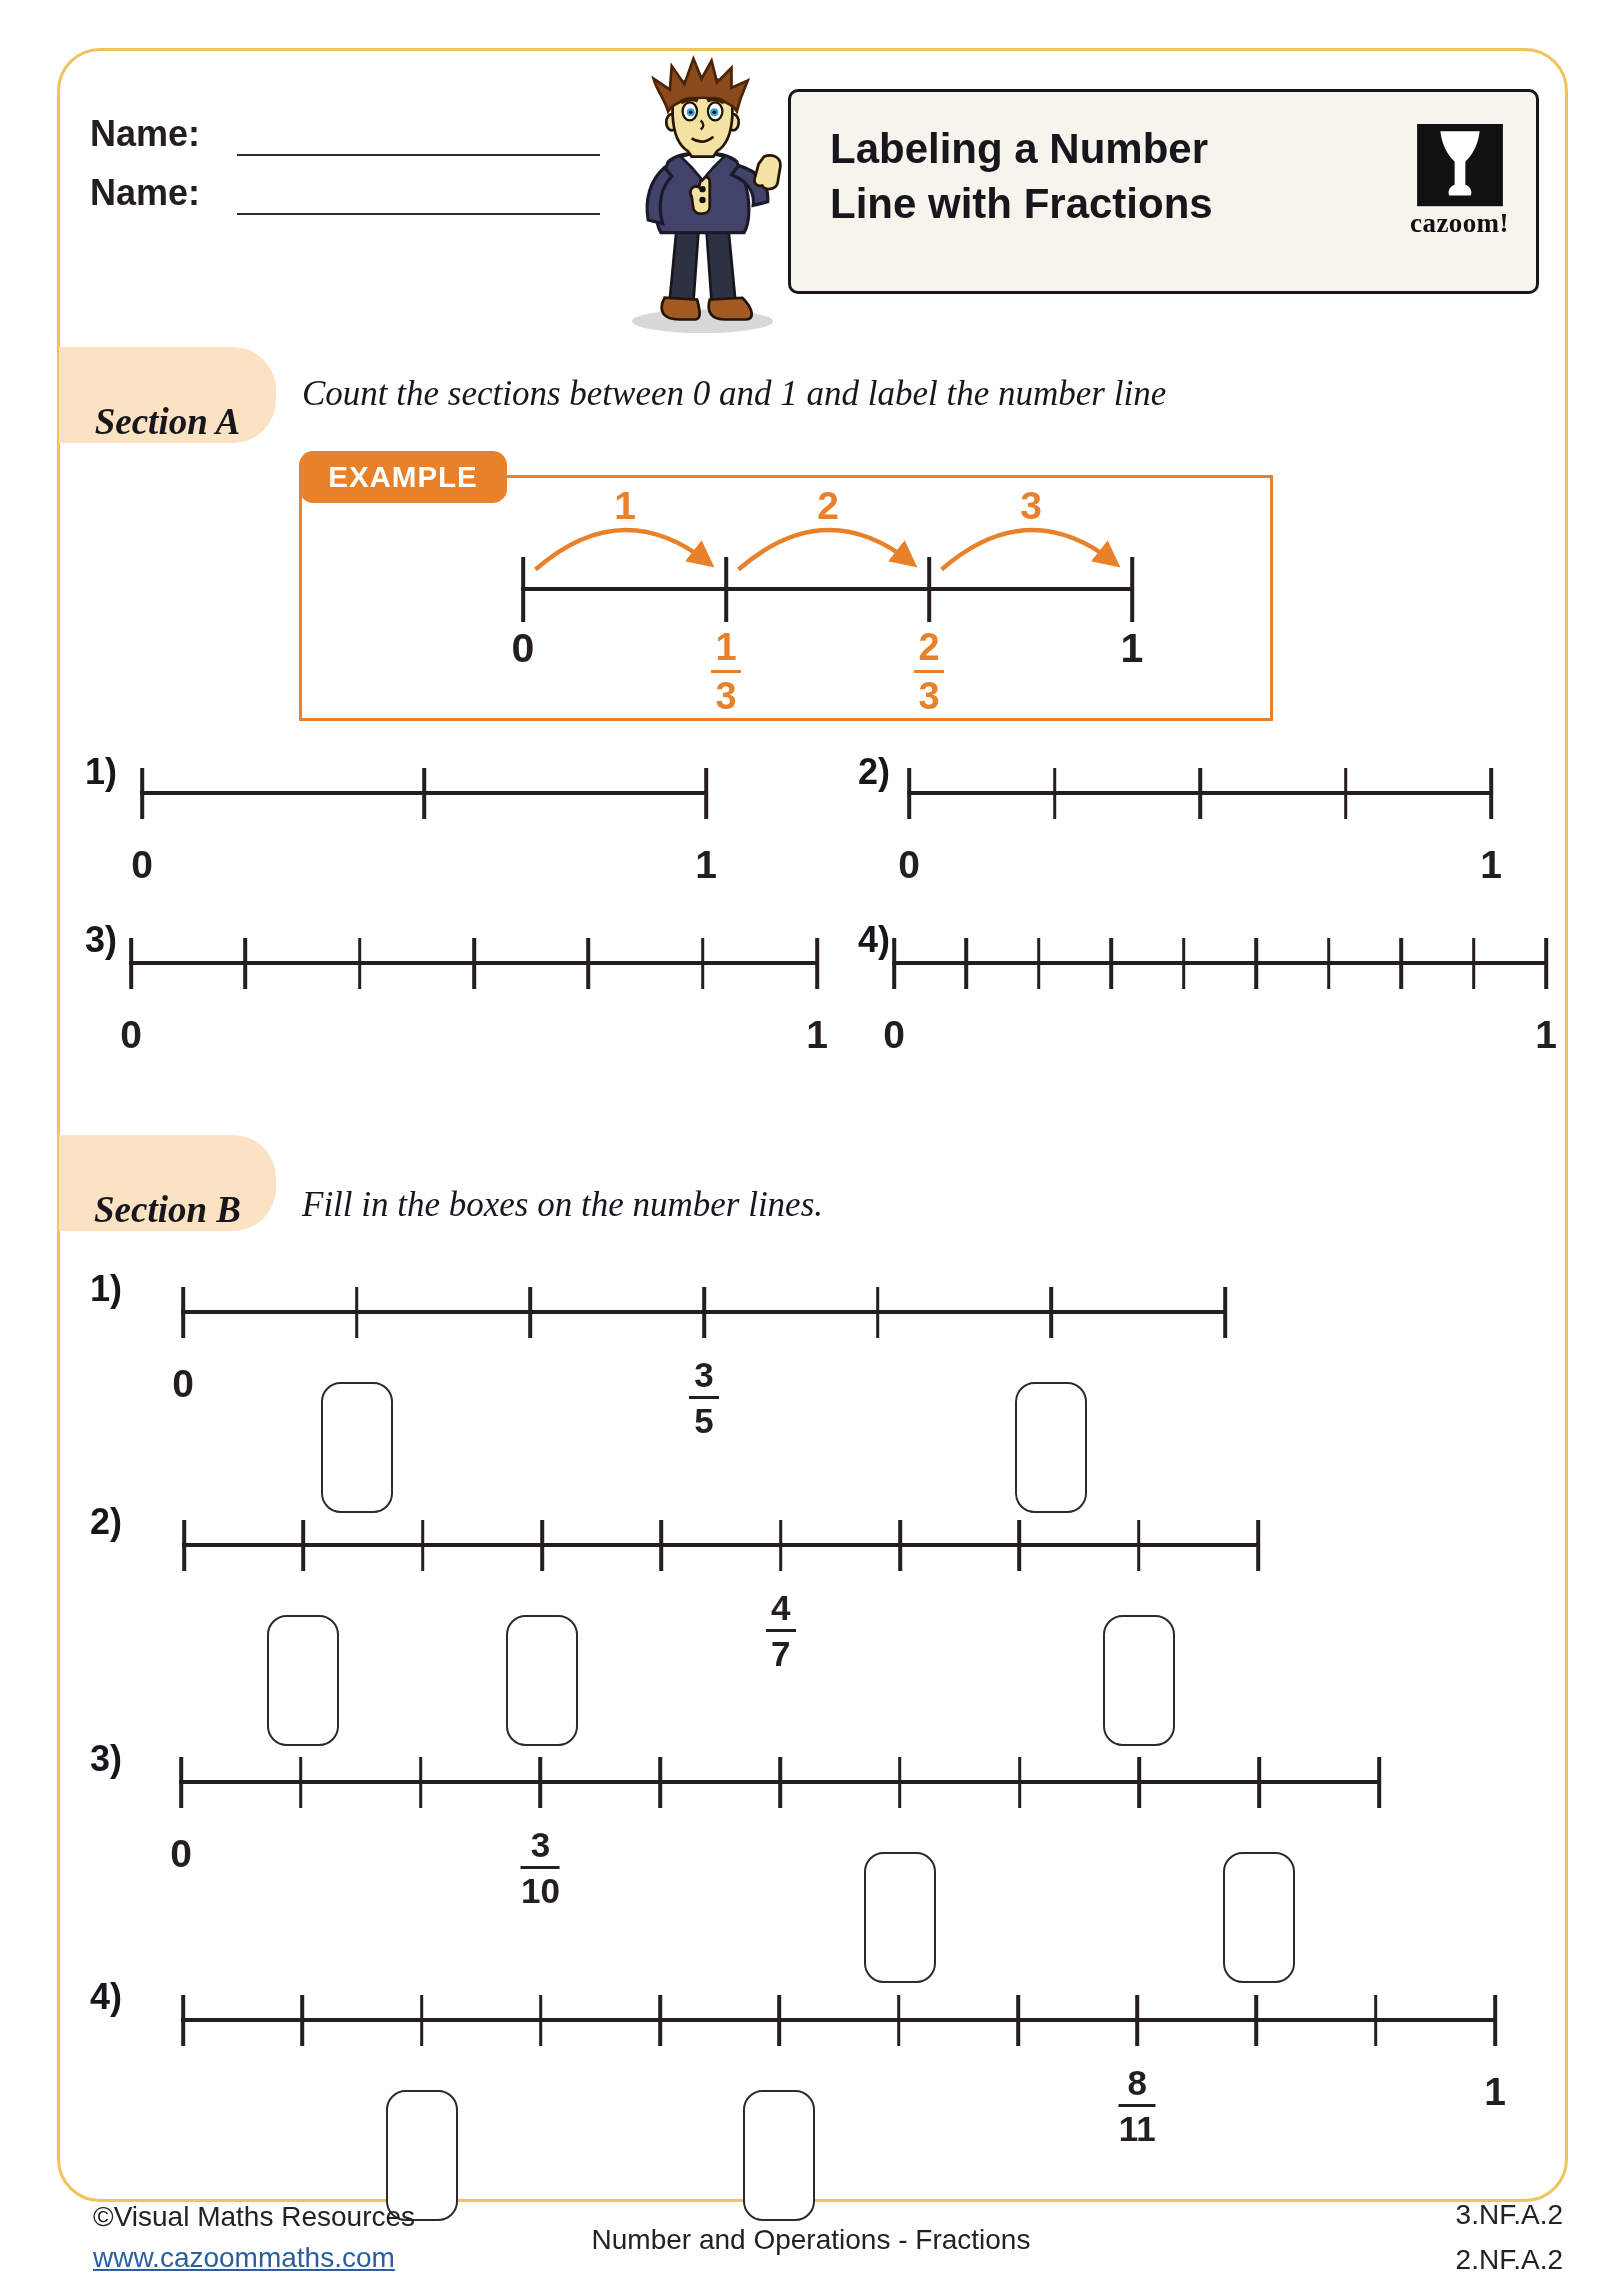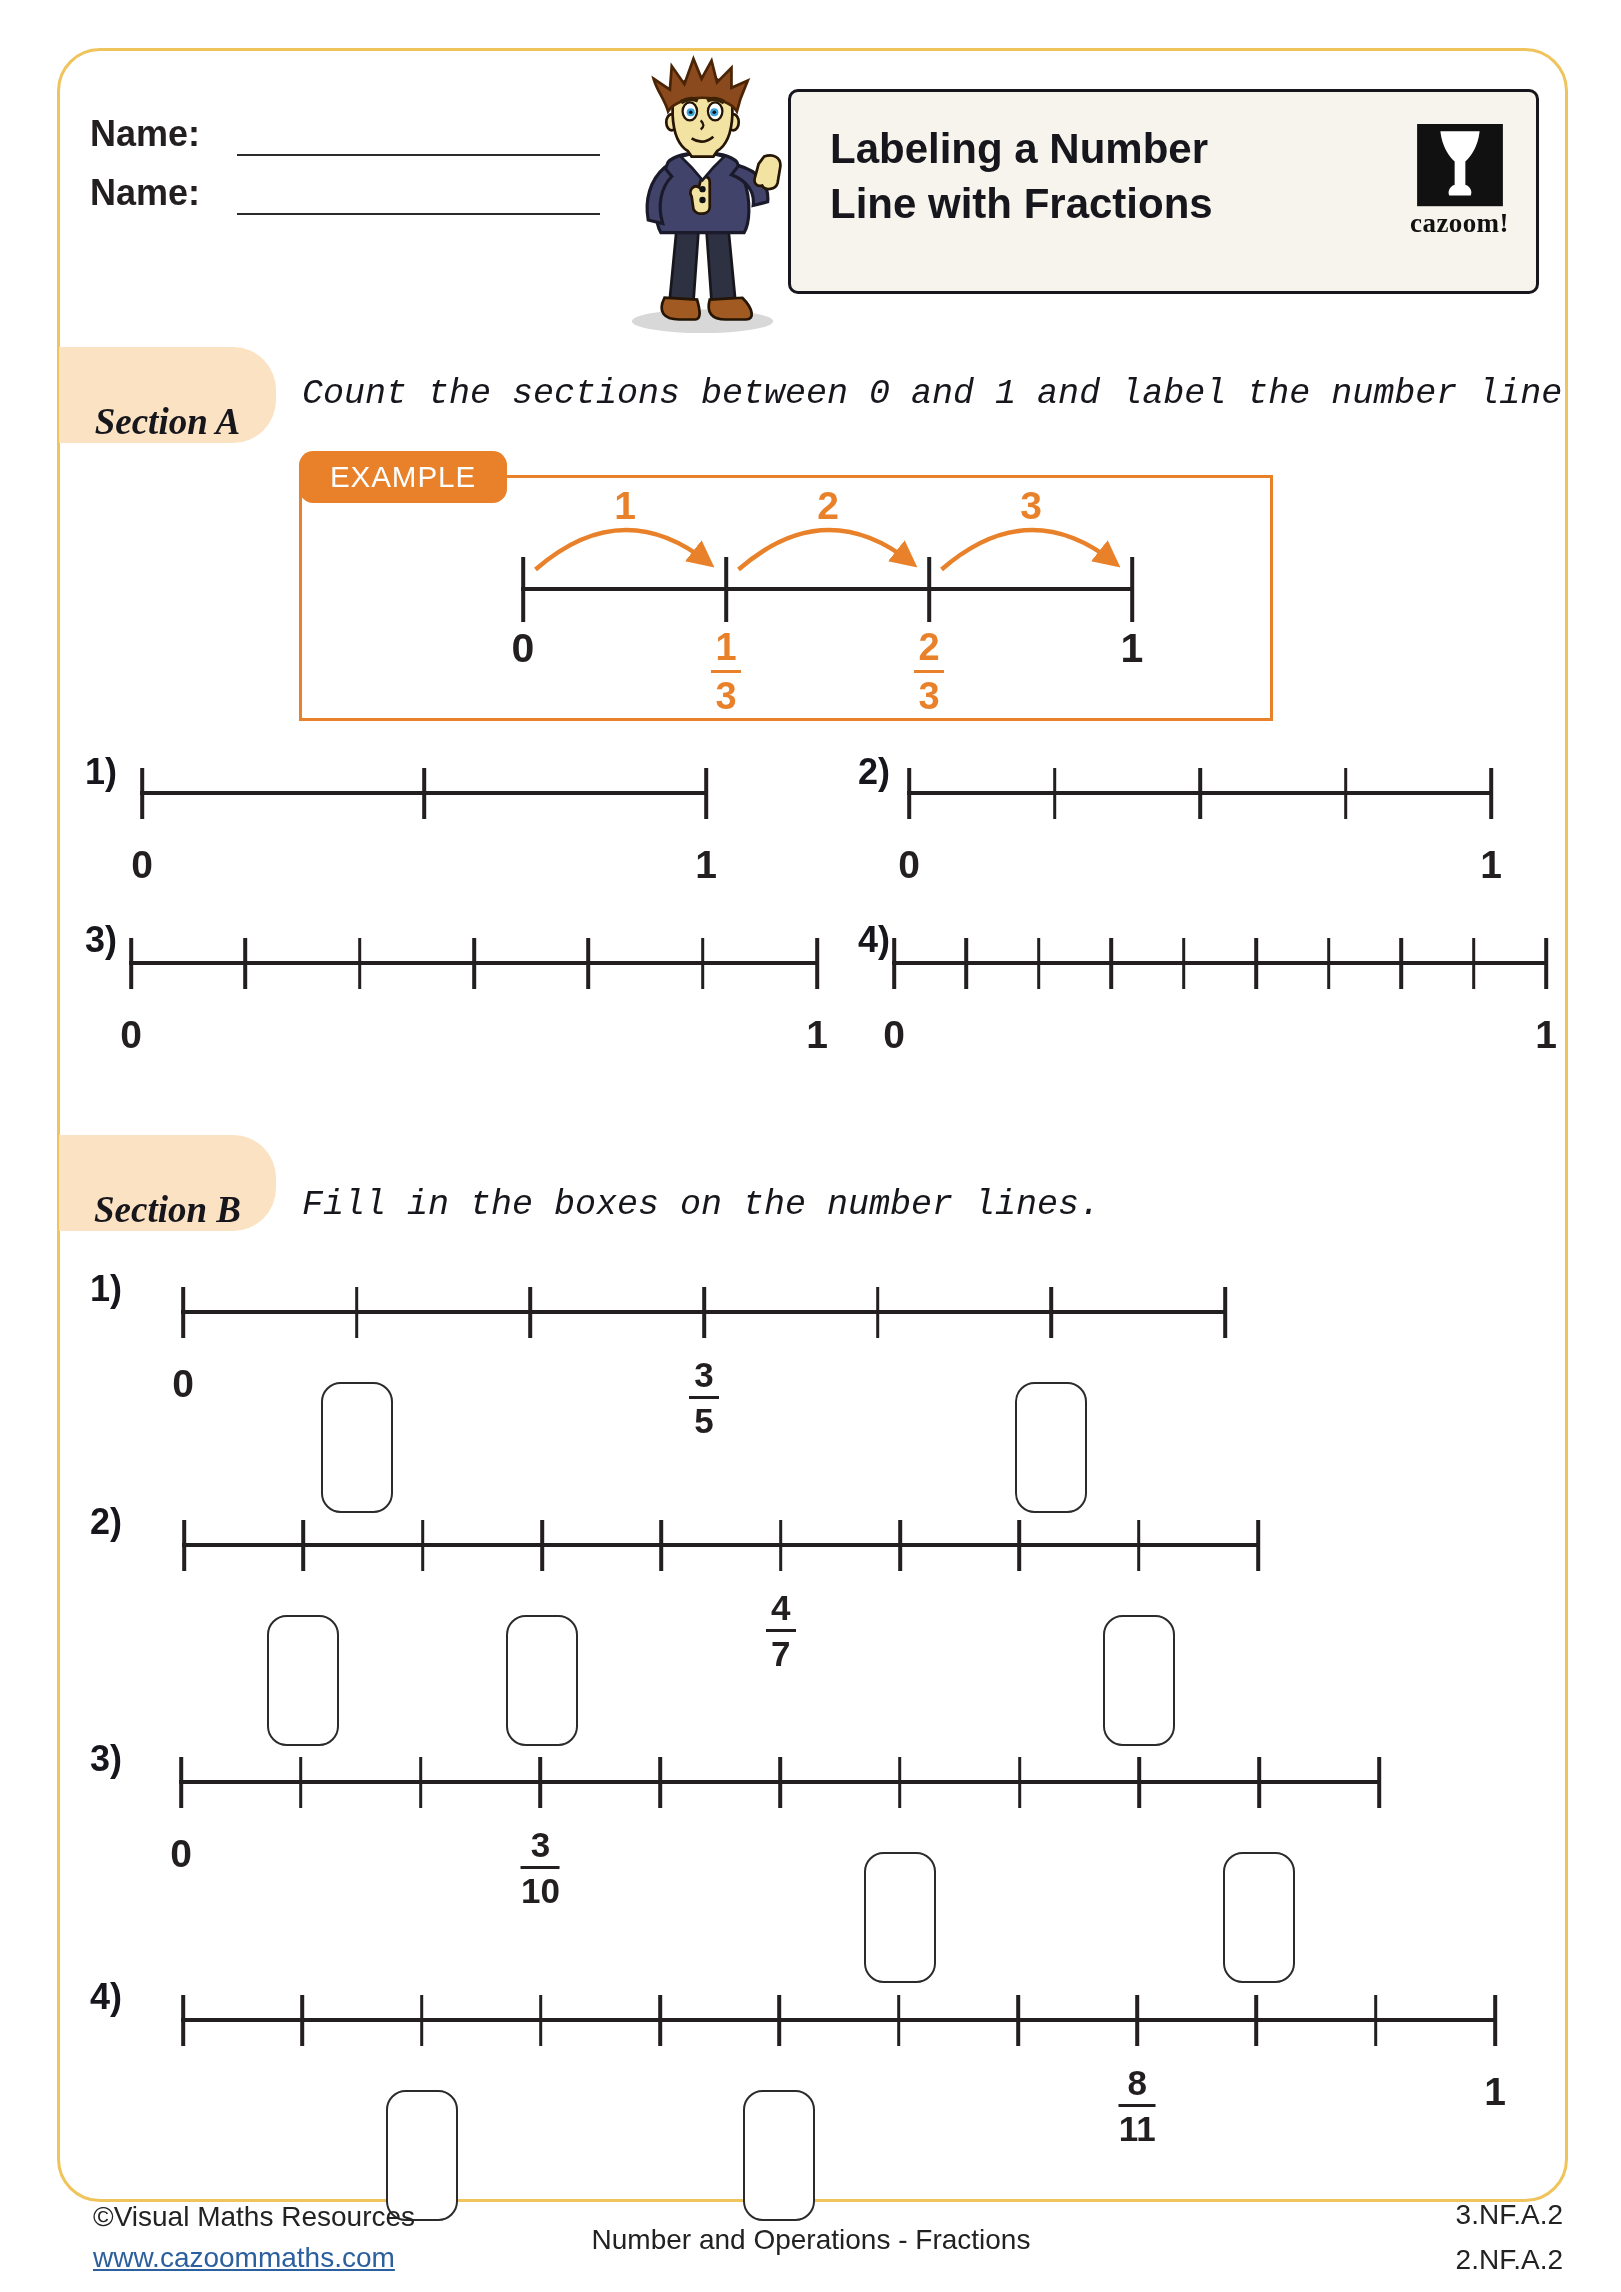--- a/index.html
+++ b/index.html
@@ -30,29 +30,29 @@
   .logo{position:absolute;right:23px;top:32px;width:107px;text-align:center;}
   .logo svg{display:block;margin:0 auto;}
   .logo-text{font-family:"Liberation Serif",serif;font-weight:bold;font-size:27px;color:#111;margin-top:0px;letter-spacing:0.4px;}
   
   .badge{
     position:absolute;left:59px;width:217px;height:96px;background:var(--peach);
     border-radius:0 43px 43px 0;display:flex;align-items:flex-end;justify-content:center;
   }
   .badge span{font-family:"Liberation Serif",serif;font-style:italic;font-weight:bold;font-size:37px;color:#16161c;}
   .instruction{
-    position:absolute;left:302px;font-family:Liberation Mono, monospace;font-style:italic;
+    position:absolute;left:302px;font-family:Liberation Serif, serif;font-style:italic;
     font-size:35px;color:#16161c;
   }
   
   .example-box{position:absolute;left:299px;top:475px;width:968px;height:240px;border:3.6px solid var(--orange);background:#fff;}
   .example-tab{
     position:absolute;left:299px;top:451px;width:208px;height:52px;background:var(--orange);
     border-radius:14.3px;display:flex;align-items:center;justify-content:center;
-    color:#fff;font-weight:normal;font-size:29.6px;letter-spacing:0.9px;z-index:3;
+    color:#fff;font-weight:bold;font-size:29.6px;letter-spacing:0.9px;z-index:3;
   }
   .arc-svg{position:absolute;left:514px;top:487px;width:627px;height:106px;z-index:2;}
   .jump-num{position:absolute;transform:translateX(-50%);font-size:39px;font-weight:bold;color:var(--orange);z-index:2;}
   
   .nline{position:absolute;height:0;}
   .rail{position:absolute;left:-1.8px;right:-1.8px;top:-1.8px;height:3.6px;background:var(--ink);}
   .tick{position:absolute;top:-25px;width:3.6px;height:51px;background:var(--ink);transform:translateX(-50%);}
   .example-line .tick{top:-32px;height:65px;}
   .nl-label{position:absolute;top:52px;transform:translateX(-50%);font-weight:bold;font-size:39px;color:var(--ink);line-height:1;}
   .example-line .nl-label{top:39px;font-size:41px;}

